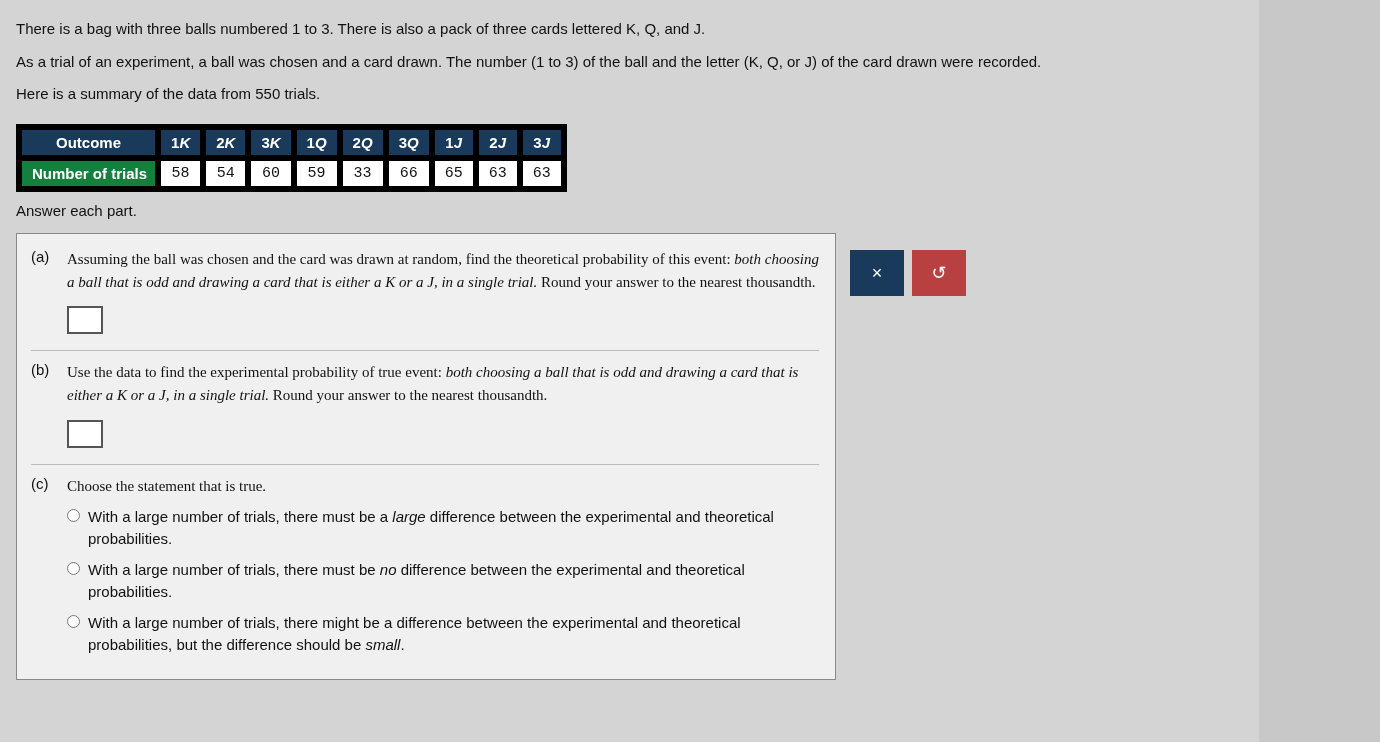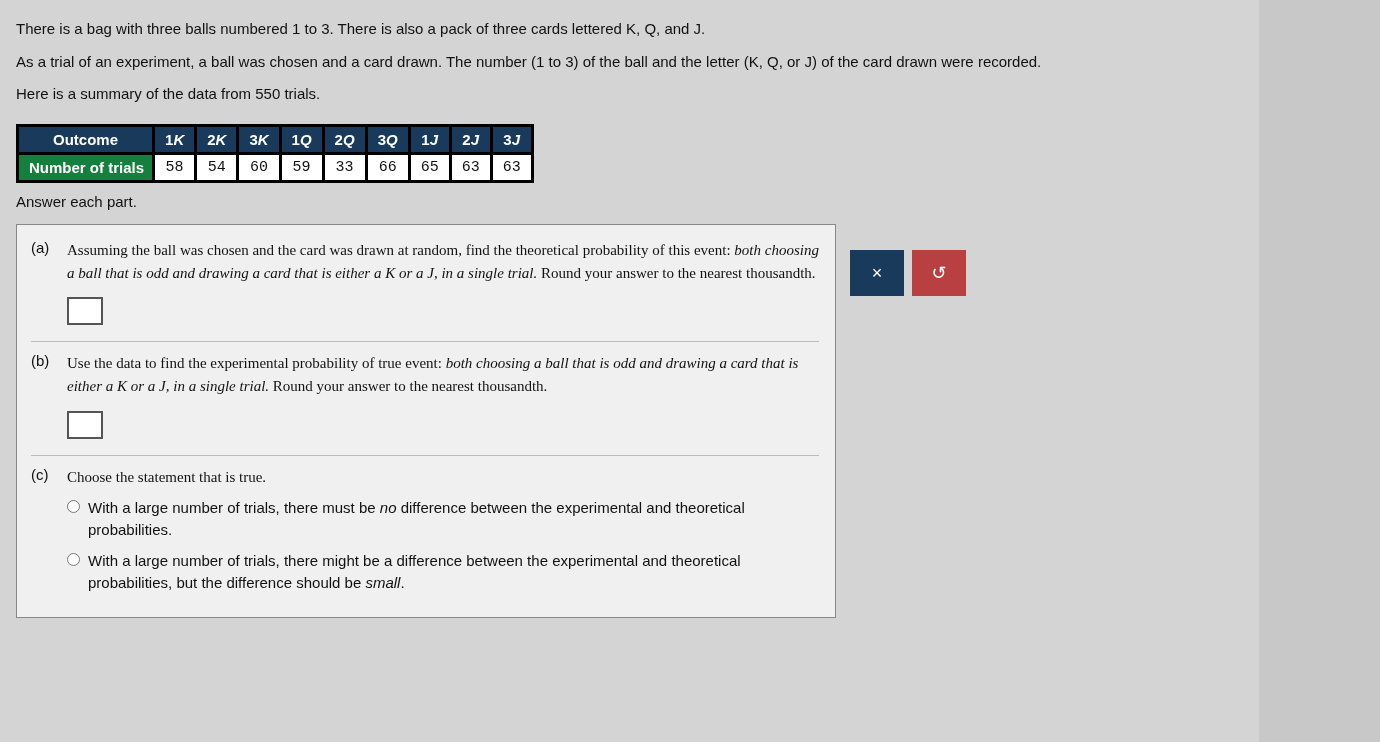--- a/index.html
+++ b/index.html
@@ -25,21 +25,21 @@
     .summary-line {
       margin-bottom: 18px;
       line-height: 1.5;
     }
     
     .data-table {
       border-collapse: collapse;
       margin-bottom: 10px;
     }
     .data-table th, .data-table td {
-      border: 3px solid #000000;
+      border: 6px solid #000000;
       padding: 4px 10px;
       text-align: center;
       min-width: 36px;
     }
     .data-table thead th {
       background-color: #1a3a5c;
       color: #fff;
       font-weight: bold;
     }
     .data-table .row-header {
@@ -215,20 +215,26 @@
       </div>
     </div>
 
     <div style="margin: 12px 0 10px 0; border-top: 1px solid #bbb;"></div>
 
     <div class="part-row">
       <div class="part-label">(c)</div>
       <div class="part-content">
         <div class="part-text">Choose the statement that is true.</div>
         <div class="radio-option">
+          <input type="radio" name="part_c" id="opt1" style="">
+          <label for="opt1">
+            <span>With a large number of trials, there must be a </span><em>large</em><span> difference between the experimental and theoretical probabilities.</span>
+          </label>
+        </div>
+        <div class="radio-option">
           <input type="radio" name="part_c" id="opt2" style="">
           <label for="opt2">
             <span>With a large number of trials, there must be </span><em>no</em><span> difference between the experimental and theoretical probabilities.</span>
           </label>
         </div>
         <div class="radio-option">
           <input type="radio" name="part_c" id="opt3" style="">
           <label for="opt3">
             <span>With a large number of trials, there might be a difference between the experimental and theoretical probabilities, but the difference should be </span><em>small</em><span>.</span>
           </label>

